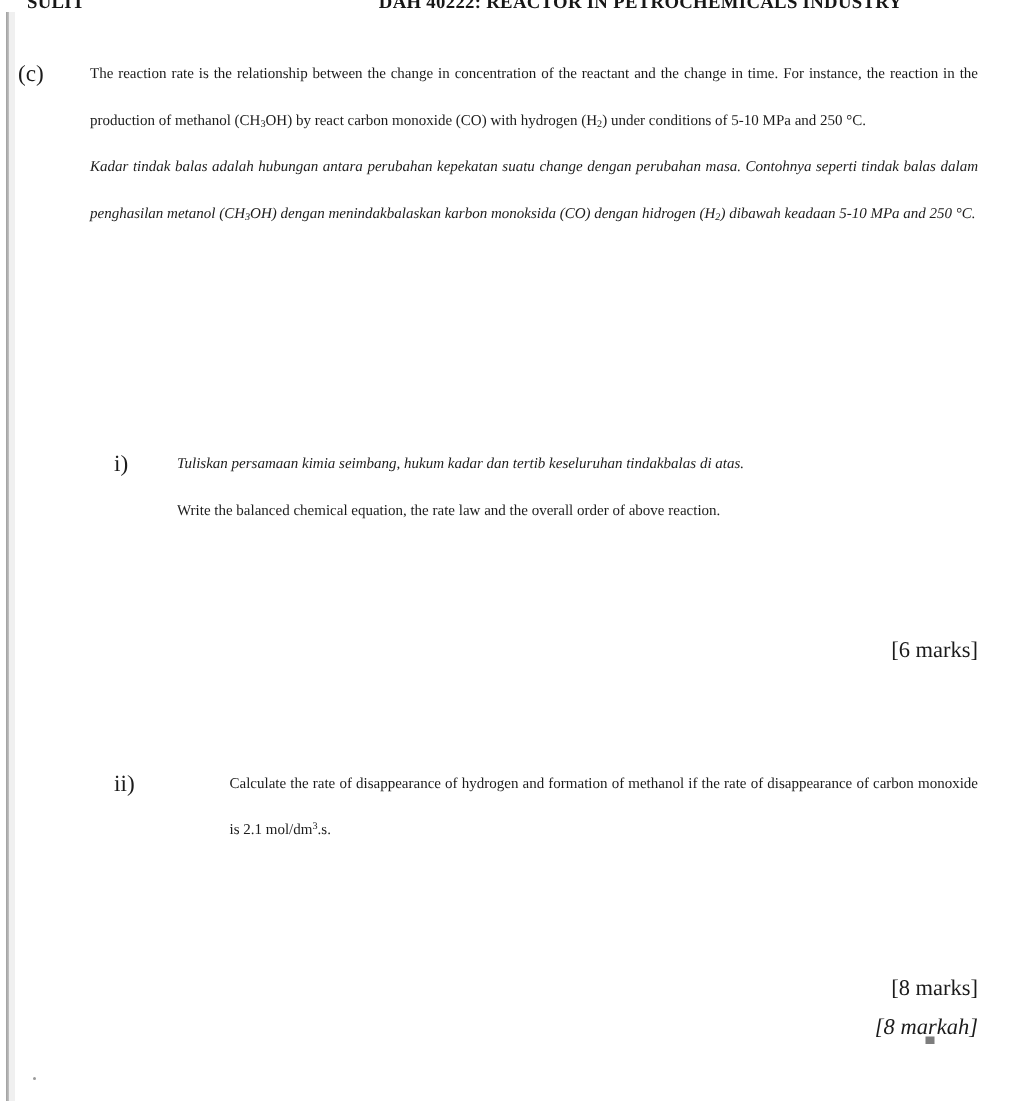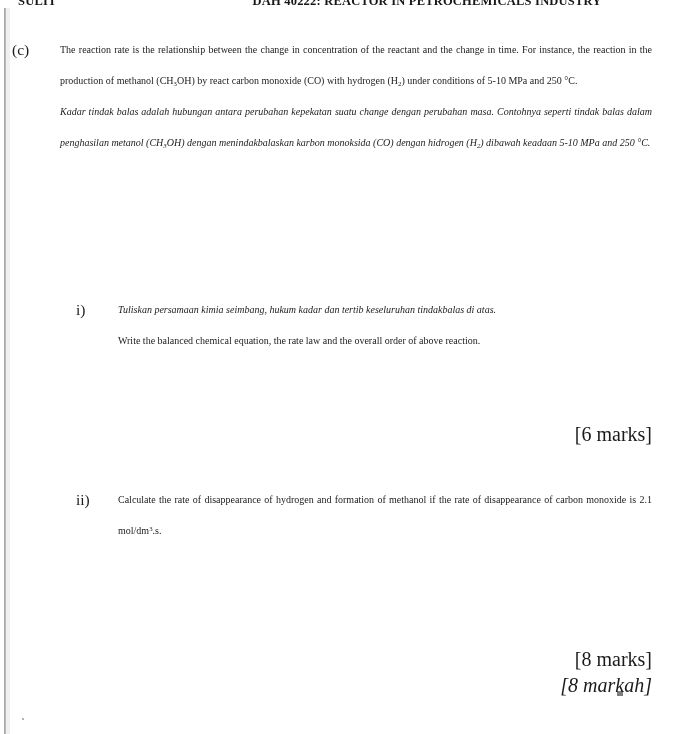--- a/index.html
+++ b/index.html
@@ -90,21 +90,21 @@
   }
   .para.it {
     font-style: italic;
   }
 
   sub { font-size: .68em; line-height: 0; vertical-align: -0.25em; }
   sup { font-size: .68em; line-height: 0; vertical-align: 0.45em; }
 
   .marks {
     text-align: right;
-    font-size: 20px;
+    font-size: 15px;
     line-height: 26px;
     margin: 0;
   }
   .marks.it { font-style: italic; }
 
   
   .speck {
     position: absolute;
     left: 22px;
     top: 718px;
@@ -154,21 +154,21 @@
     <div class="q-body" style="width:534px;">
       <p class="para it">Tuliskan persamaan kimia seimbang, hukum kadar dan tertib keseluruhan tindakbalas di atas.</p>
       <p class="para last-nojustify">Write the balanced chemical equation, the rate law and the overall order of above reaction.</p>
     </div>
   </div>
 
   <div style="position:absolute; left:0; top:421px; width:652px;">
     <p class="marks">[6 marks]</p>
   </div>
 
-  <div class="qblock" style="left:76px; top:484px; width:576px;">
+  <div class="qblock" style="left:76px; top:507px; width:576px;gap:35px;">
     <div class="q-label" style="width:42px;">ii)</div>
     <div class="q-body" style="width:534px;">
       <p class="para"><span>Calculate the rate of disappearance of hydrogen and formation of methanol if the rate of disappearance of carbon monoxide is 2.1 mol/dm</span><sup>3</sup><span>.s.</span></p>
 
     </div>
   </div>
 
   <div style="position:absolute; left:0; top:646px; width:652px;">
     <p class="marks">[8 marks]</p>
     <p class="marks it">[8 markah]</p>

